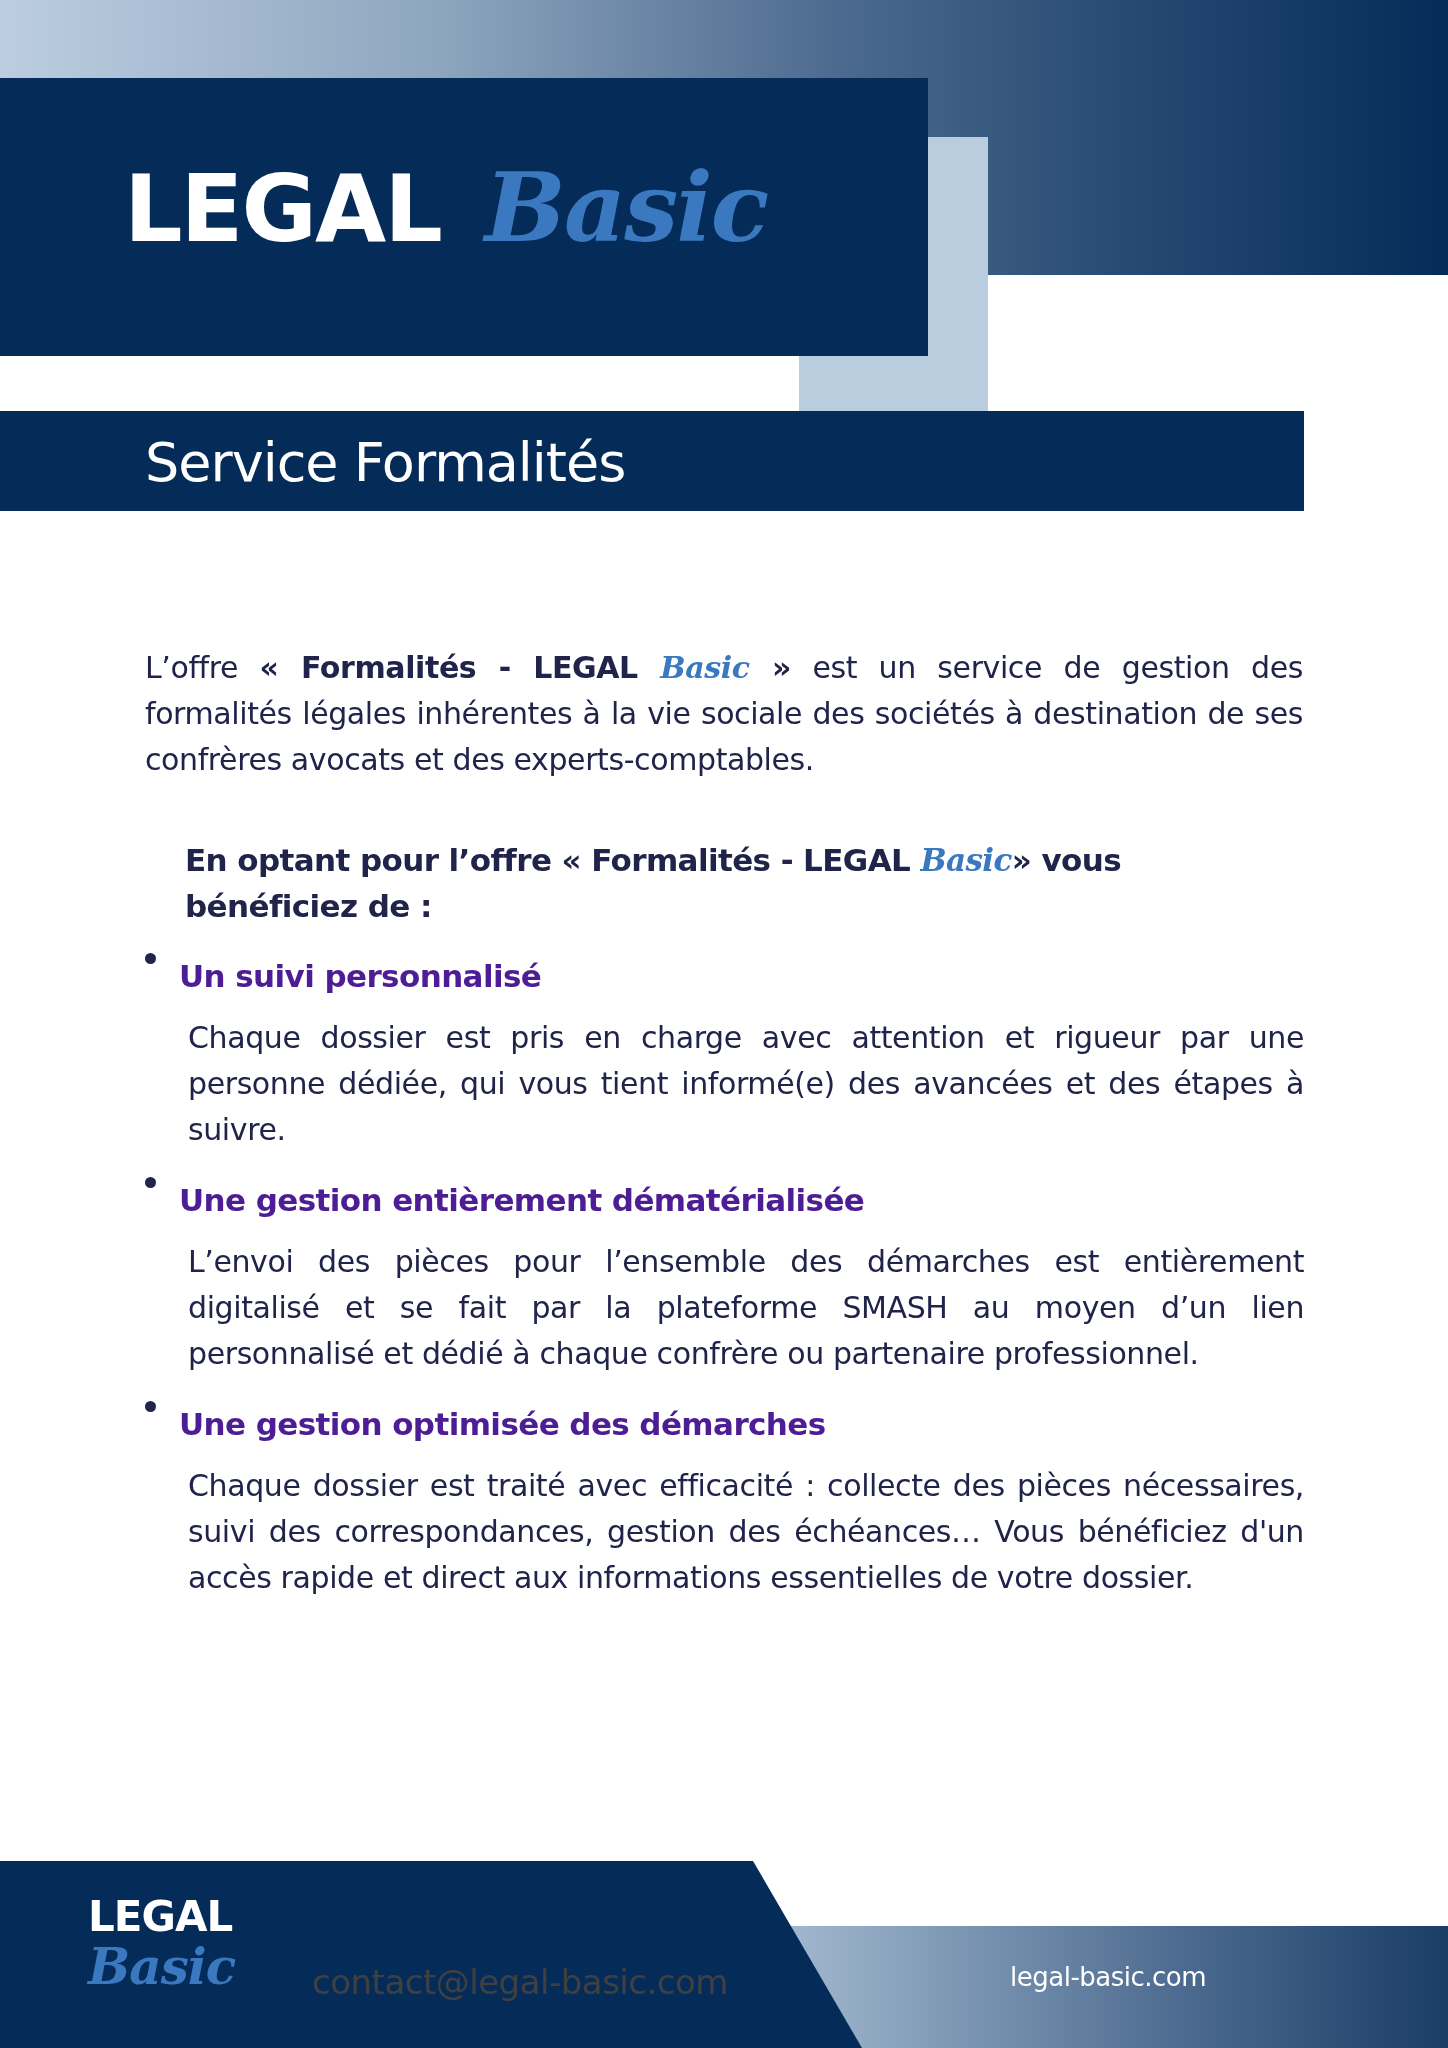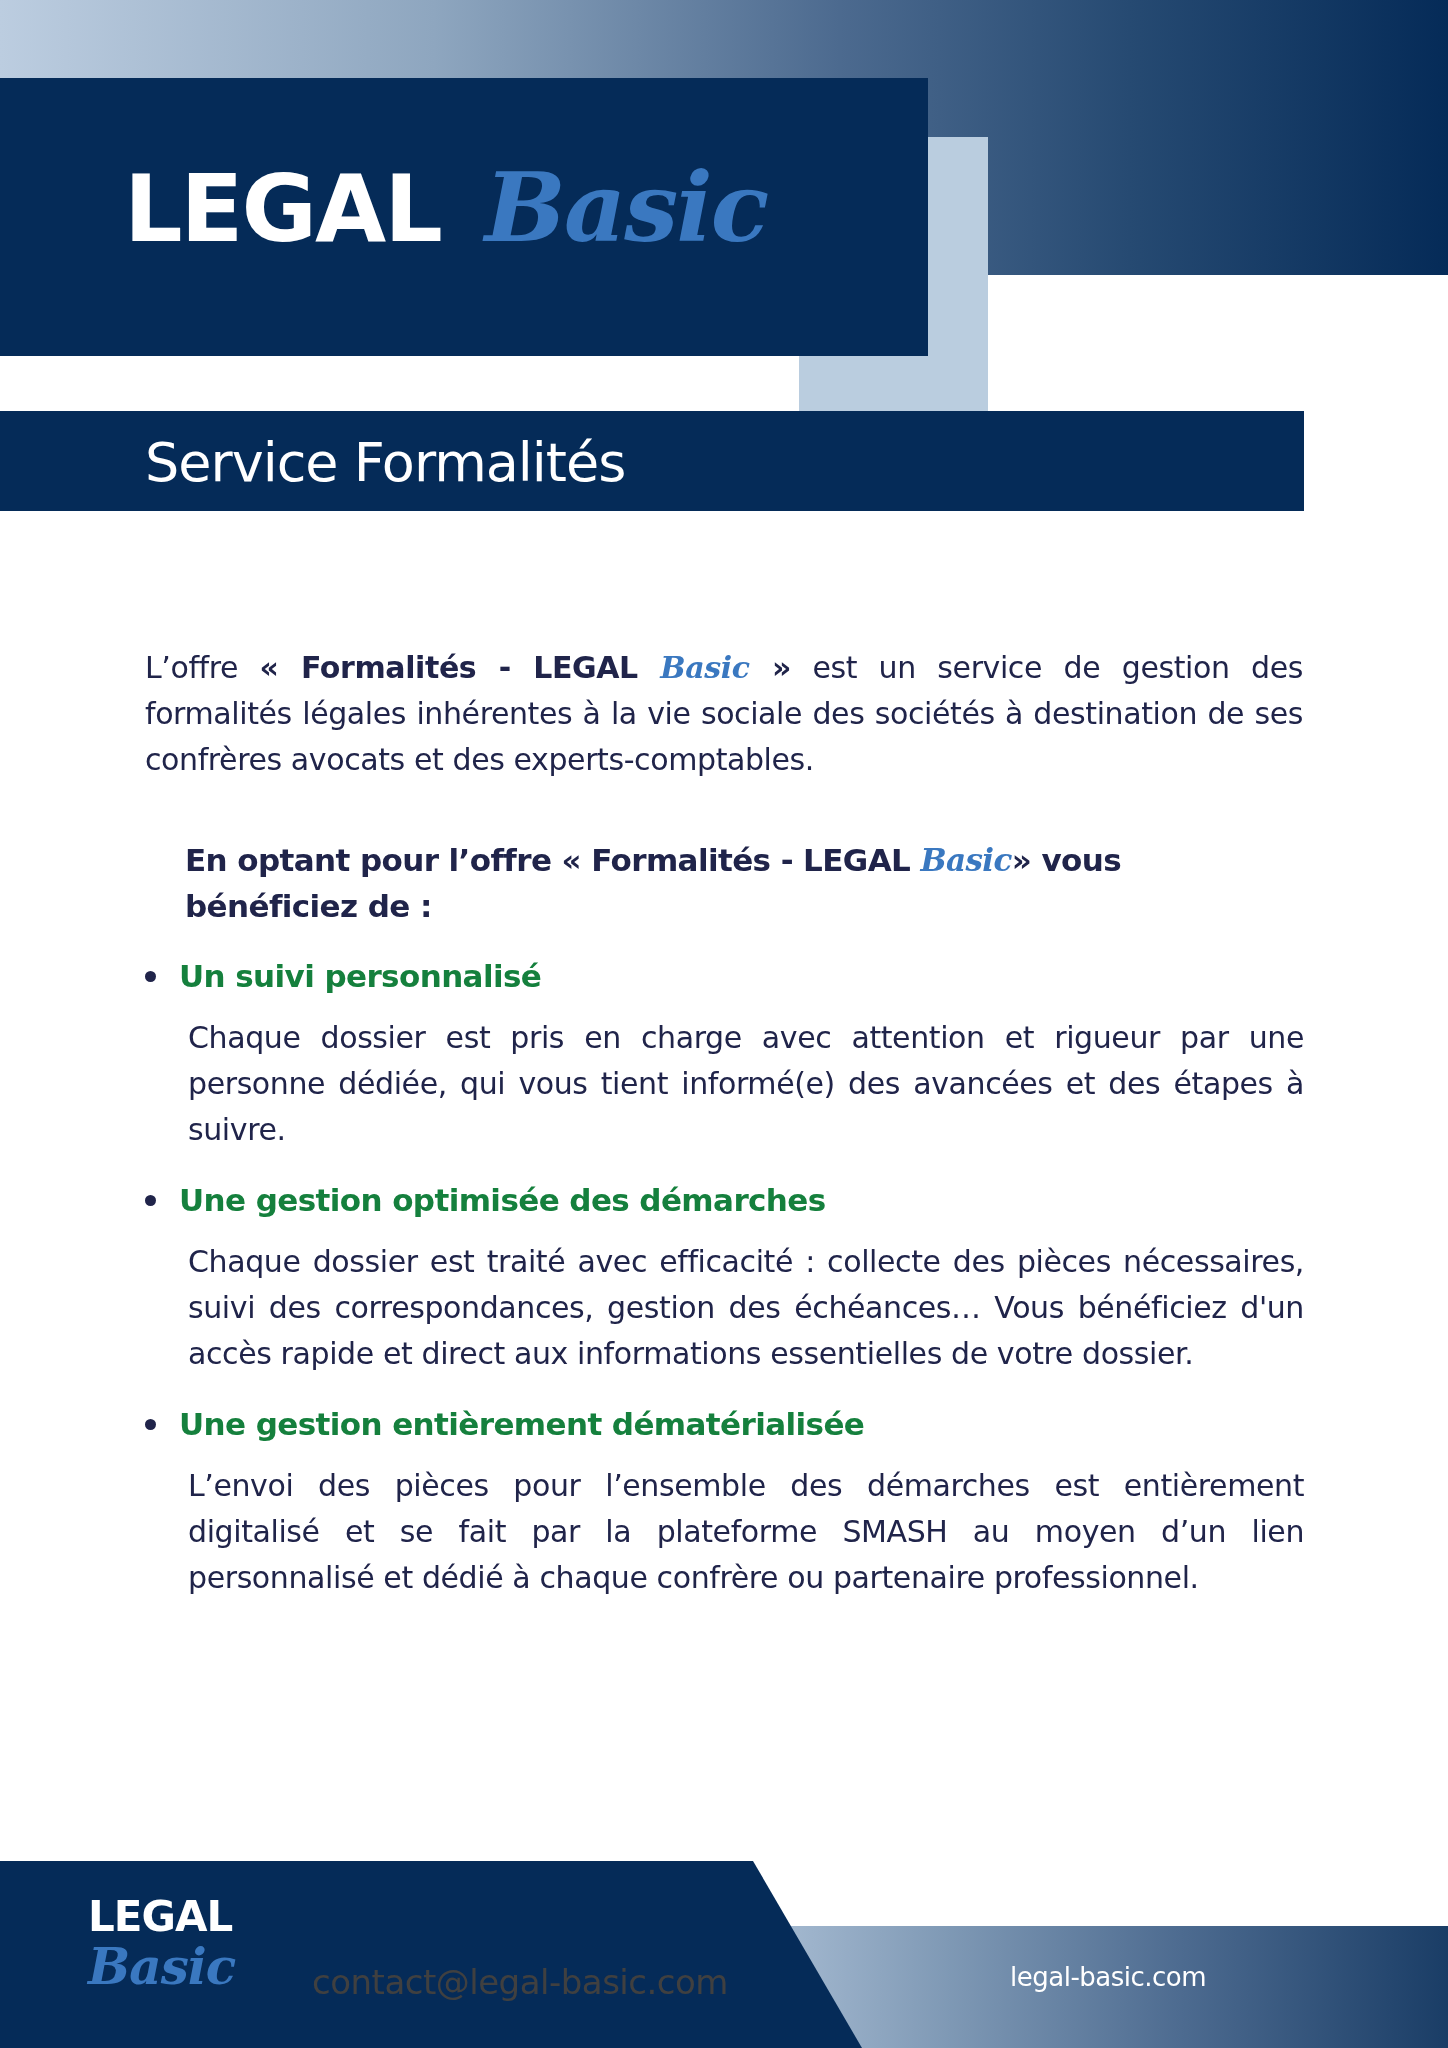--- a/index.html
+++ b/index.html
@@ -53,22 +53,22 @@
   .p-intro b { font-weight: bold; }
   .basic-inline {
     font-family: "DejaVu Serif", serif; font-style: italic; font-weight: bold; color: #3a78c0;
   }
   .lead {
     margin-top: 54px; font-size: 31px; line-height: 46px; font-weight: bold; color: #20244a;
     letter-spacing: -0.6px;
     margin-left: 40px;
   }
   .bullet {
-    margin-top: 24px; display: flex; align-items: center; font-size: 31px; font-weight: bold;
-    color: #15803d; letter-spacing: -0.6px; line-height: 46px;
+    margin-top: 24px; display: flex; align-items: flex-start; font-size: 31px; font-weight: bold;
+    color: #4c1d95; letter-spacing: -0.6px; line-height: 46px;
   }
   .bullet-dot {
     width: 11px; height: 11px; border-radius: 50%; background: #20244a; margin-right: 23px; flex: 0 0 auto;
   }
   .bullet-body {
     margin-left: 43px; width: 1116px; margin-top: 16px; font-size: 30px; line-height: 46px;
     text-align: justify; text-align-last: left; color: #20244a; letter-spacing: -0.4px;
   }
 
   
@@ -126,31 +126,31 @@
     <div class="bullet">
       <span class="bullet-dot"></span>
       <span>Un suivi personnalisé</span>
     </div>
     <p class="bullet-body">Chaque dossier est pris en charge avec attention et rigueur par une personne dédiée, qui vous tient informé(e) des avancées et des étapes à suivre.</p>
   </div>
 
   <div>
     <div class="bullet">
       <span class="bullet-dot"></span>
-      <span>Une gestion optimisée des démarches</span>
+      <span>Une gestion entièrement dématérialisée</span>
     </div>
-    <p class="bullet-body">Chaque dossier est traité avec efficacité : collecte des pièces nécessaires, suivi des correspondances, gestion des échéances… Vous bénéficiez d'un accès rapide et direct aux informations essentielles de votre dossier.</p>
+    <p class="bullet-body">L’envoi des pièces pour l’ensemble des démarches est entièrement digitalisé et se fait par la plateforme SMASH au moyen d’un lien personnalisé et dédié à chaque confrère ou partenaire professionnel.</p>
   </div>
 
   <div>
     <div class="bullet">
       <span class="bullet-dot"></span>
-      <span>Une gestion entièrement dématérialisée</span>
+      <span>Une gestion optimisée des démarches</span>
     </div>
-    <p class="bullet-body">L’envoi des pièces pour l’ensemble des démarches est entièrement digitalisé et se fait par la plateforme SMASH au moyen d’un lien personnalisé et dédié à chaque confrère ou partenaire professionnel.</p>
+    <p class="bullet-body">Chaque dossier est traité avec efficacité : collecte des pièces nécessaires, suivi des correspondances, gestion des échéances… Vous bénéficiez d'un accès rapide et direct aux informations essentielles de votre dossier.</p>
   </div>
 </div>
 
 <div class="ftr-gradient"></div>
 <div class="ftr-navy"></div>
 <div class="ftr-logo">
   <span class="ftr-legal">LEGAL</span>
   <span class="ftr-basic">Basic</span>
 </div>
 <a class="ftr-email">contact@legal-basic.com</a>

